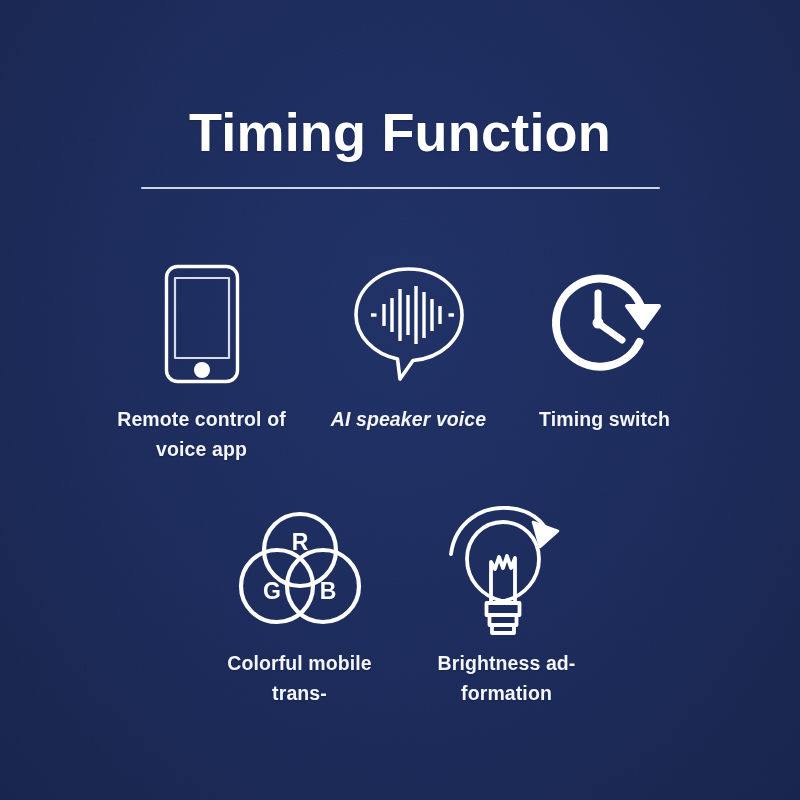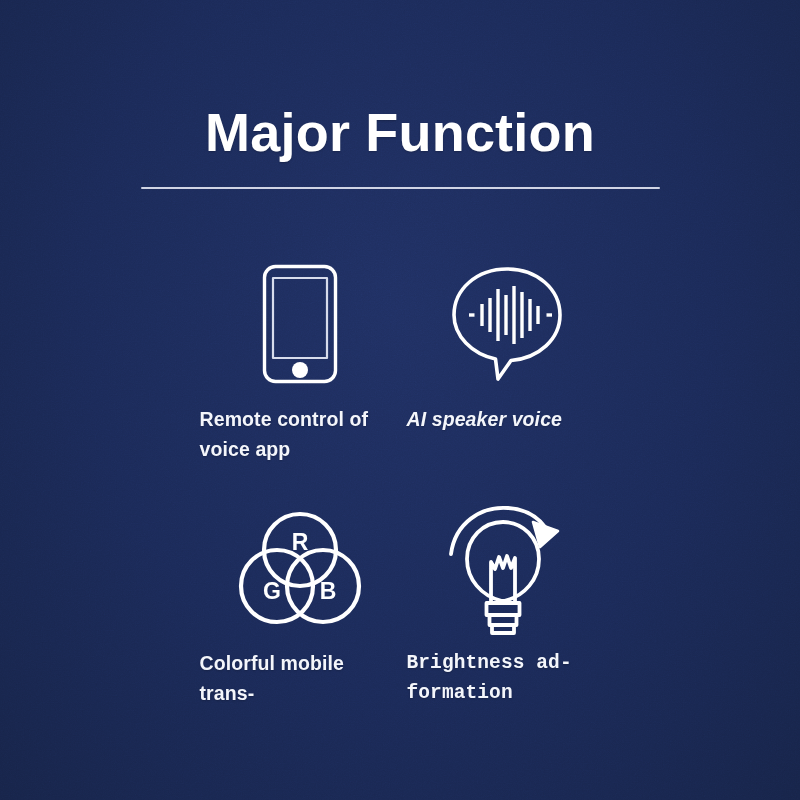--- a/index.html
+++ b/index.html
@@ -78,34 +78,34 @@
   .cell {
     width: 196px;
     display: flex;
     flex-direction: column;
     align-items: center;
   }
   .cell-1 { margin-left: 6px; }
   .cell-2 { margin-left: 11px; font-style: italic; }
   .cell-3 { margin-left: 0px; }
   .cell-4 { margin-left: 6px; }
-  .cell-5 { margin-left: 11px; font-family: Liberation Mono, monospace; }
+  .cell-5 { margin-left: 11px; }
 
   .icon-box {
     height: 132px;
     display: flex;
     align-items: center;
     justify-content: center;
   }
   .icon-box svg { display: block; overflow: visible; }
 
   .caption {
     margin-top: 14px;
     width: 200px;
-    text-align: left;
+    text-align: center;
     color: #f4f6fb;
     font-size: 19.5px;
     font-weight: bold;
     line-height: 1.56;
     letter-spacing: .1px;
     text-shadow: 0 1px 2px rgba(0,0,0,.2);
   }
 </style>
 </head>
 <body>
@@ -114,21 +114,21 @@
 
   <svg id="grain" xmlns="http://www.w3.org/2000/svg" width="800" height="800" aria-hidden="true">
     <filter id="noiseFilter">
       <feTurbulence type="fractalNoise" baseFrequency="0.85" numOctaves="3" stitchTiles="stitch"></feTurbulence>
       <feColorMatrix type="saturate" values="0"></feColorMatrix>
     </filter>
     <rect width="800" height="800" filter="url(#noiseFilter)" opacity="0.30"></rect>
   </svg>
 
   <div class="header">
-    <h1 class="title">Major Function</h1>
+    <h1 class="title">Timing Function</h1>
     <div class="divider"></div>
   </div>
 
   <div class="grid">
 
     <div class="row row-1">
 
       <div class="cell cell-1">
         <div class="icon-box">
           <svg width="76" height="120" viewBox="0 0 76 120" fill="none" stroke="#ffffff" stroke-width="3.4" stroke-linecap="round" stroke-linejoin="round">
@@ -167,20 +167,38 @@
               <line x1="89" y1="41" x2="89" y2="59"></line>
               <line x1="97.5" y1="50" x2="103" y2="50"></line>
             </g>
           </svg>
         </div>
         <div class="caption">
           <div>AI speaker voice</div>
         </div>
       </div>
 
+      <div class="cell cell-3">
+        <div class="icon-box">
+          <svg width="112" height="108" viewBox="0 0 112 108" fill="none" stroke="#ffffff" stroke-width="8" stroke-linecap="round" stroke-linejoin="round">
+
+            <path d="M92.5 38
+                     A 44 44 0 1 0 90.5 72"></path>
+
+            <path d="M78 36 L 110 36 L 94 58 Z" fill="#ffffff" stroke="#ffffff" stroke-width="4"></path>
+
+            <line x1="49" y1="23" x2="49" y2="53" stroke-width="7"></line>
+            <line x1="49" y1="53" x2="73" y2="70" stroke-width="7"></line>
+            <circle cx="49" cy="53" r="5.5" fill="#ffffff" stroke="none"></circle>
+          </svg>
+        </div>
+        <div class="caption">
+          <div>Timing switch</div>
+        </div>
+      </div>
 
     </div>
 
     <div class="row row-2">
 
       <div class="cell cell-4">
         <div class="icon-box">
           <svg width="124" height="122" viewBox="0 0 124 122" fill="none" stroke="#ffffff" stroke-width="4.2">
             <circle cx="62" cy="43" r="36"></circle>
             <circle cx="39" cy="79" r="36"></circle>

